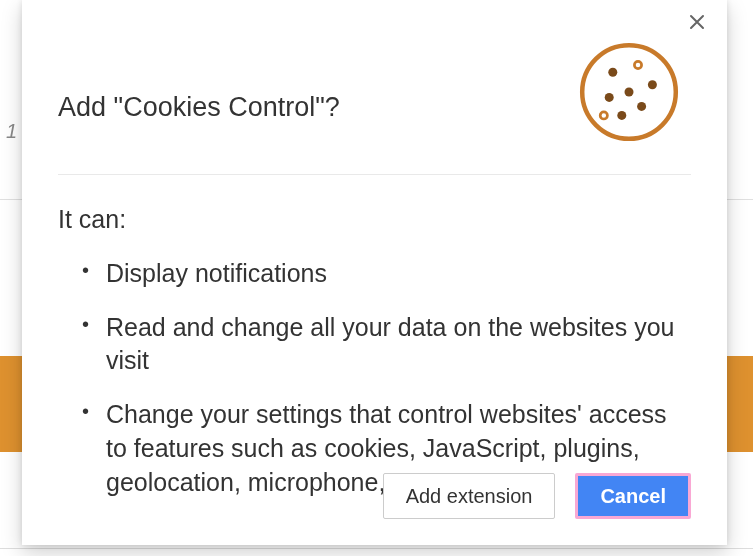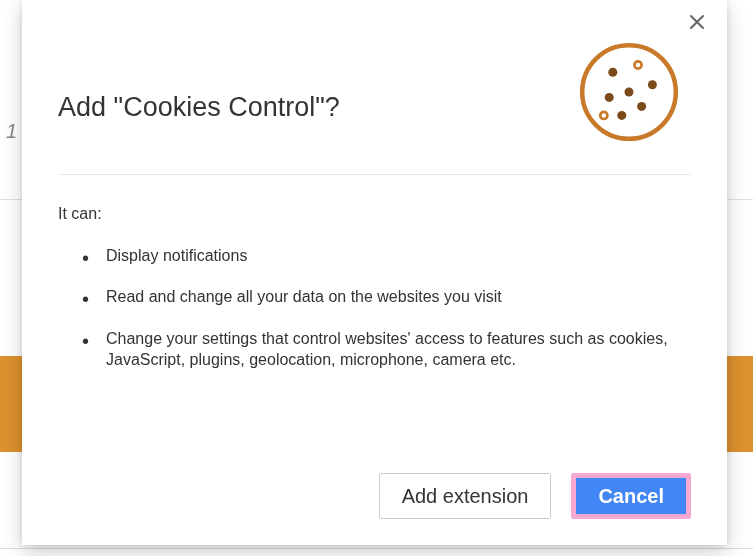--- a/index.html
+++ b/index.html
@@ -97,21 +97,21 @@
       color: #333;
     }
     .cookie-icon {
       width: 108px;
       height: 108px;
       margin-top: -30px;
       margin-right: 8px;
     }
     .body {
       padding-top: 28px;
-      font-size: 16px;
+      font-size: 25px;
       color: #333;
       line-height: 1.35;
     }
     .lead { margin-bottom: 20px; }
     .perm-list {
       list-style: none;
       padding-left: 24px;
     }
     .perm-list li {
       position: relative;
@@ -145,21 +145,21 @@
       cursor: pointer;
       border-radius: 2px;
     }
     .btn-secondary {
       background: #fff;
       border: 1px solid #ccc;
       color: #333;
     }
     .btn-primary {
       background: #4285f4;
-      border: 5px solid #f9a8d4;
+      border: 3px solid #f9a8d4;
       color: #fff;
       font-weight: 600;
     }
   </style>
 </head>
 <body>
 
 <div class="bg-layer">
   <div class="bg-top"></div>
   <div class="bg-partial-heading">o</div>

